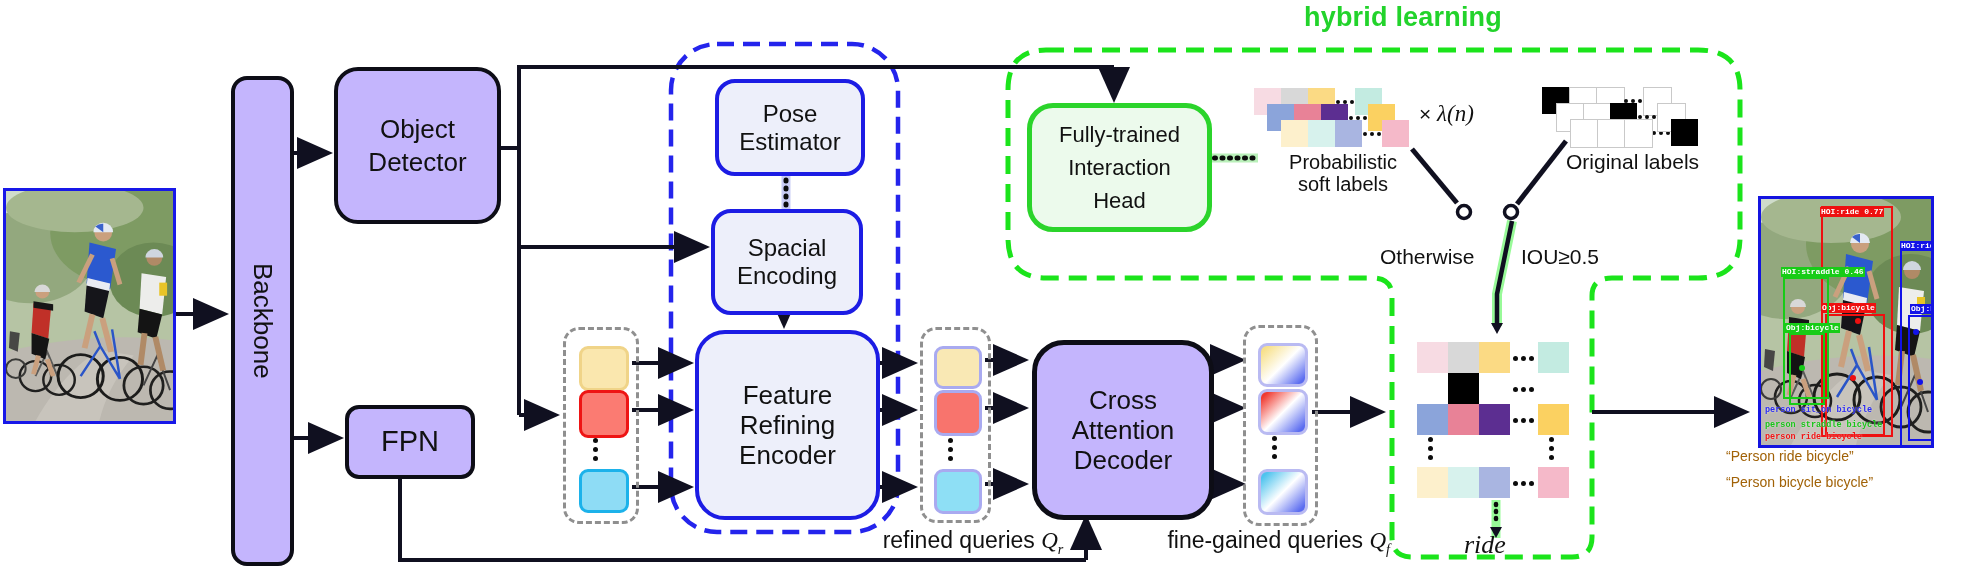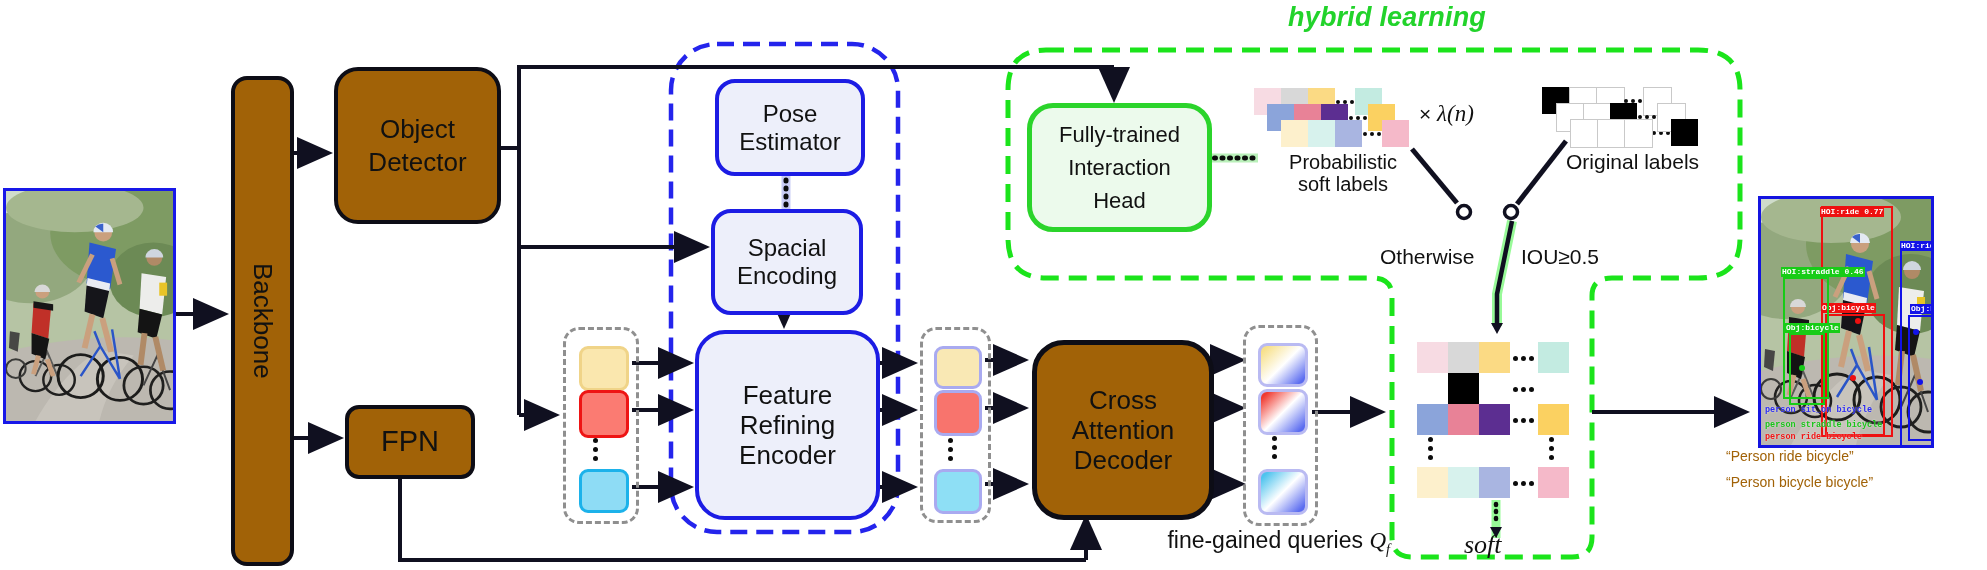--- a/index.html
+++ b/index.html
@@ -1,19 +1,19 @@
 <!DOCTYPE html>
 <html><head>
 <meta charset="utf-8">
 <style>
   html,body{margin:0;padding:0;background:#ffffff;}
   #canvas{position:relative;width:1987px;height:570px;background:#ffffff;overflow:hidden;
           font-family:"Liberation Sans",sans-serif;color:#111;}
   #wires{position:absolute;left:0;top:0;width:1987px;height:570px;}
-  .node{position:absolute;background:#a16207;border:4.5px solid #0d0d16;display:flex;
+  .node{position:absolute;background:#c4b5fd;border:4.5px solid #0d0d16;display:flex;
         align-items:center;justify-content:center;text-align:center;}
   .node-label{white-space:pre-line;line-height:1.16;font-weight:400;}
   .blue-node{border-color:#1c1ce4;background:#edeffa;}
   .green-node{border-color:#2bd42b;background:#ecfaec;border-width:5px;}
   .sec-title{position:absolute;font-weight:bold;font-size:27px;letter-spacing:0.2px;}
   .dash-gray{position:absolute;border:3.5px dashed #8f8f8f;border-radius:16px;}
   .qsq{position:absolute;border:3px solid;border-radius:9px;}
   .stacksq{position:absolute;}
   .mcell{position:absolute;}
   .hdots{position:absolute;display:flex;gap:3px;}
@@ -154,21 +154,21 @@
         <line x1="152" y1="156" x2="160" y2="192" stroke="#b08a66" stroke-width="6"></line>
         <circle cx="151" cy="72" r="8" fill="#b08a66"></circle>
         <path d="M142,71 A9,9 0 0 1 160,71 Z" fill="#cfd6df"></path>
 
         <circle cx="10" cy="190" r="10" fill="none" stroke="#3a3a38" stroke-width="2"></circle>
         <polygon points="4,150 14,152 12,172 3,168" fill="#474745"></polygon>
       </symbol>
     </defs>
   </svg>
 
-  <div class="sec-title" style="left:1288px;top:2px;width:230px;color:#22d32b;font-style:italic;">hybrid learning</div>
+  <div class="sec-title" style="left:1288px;top:2px;width:230px;text-align:center;color:#22d32b;">hybrid learning</div>
 
   <div class="photo" style="left:3px;top:188px;width:167px;height:230px;border:3px solid #1818e8;">
     <svg width="167" height="230" viewBox="0 0 170 246" preserveAspectRatio="none">
         <use href="#scene"></use>
       </svg>
   </div>
 
   <div class="node" style="left:231px;top:76px;width:55px;height:482px;border-radius:16px;">
     <span class="node-label" style="font-size:26px;writing-mode:vertical-rl;">Backbone</span>
   </div>
@@ -234,20 +234,24 @@
       <div class="qsq" style="left: 12px; top: 15px; width: 44px; height: 38px; border-color: rgb(185, 186, 242); background: linear-gradient(135deg, rgb(247, 224, 137) 8%, rgb(255, 255, 255) 50%, rgb(91, 108, 240) 92%);"></div>
       <div class="qsq" style="left: 12px; top: 61px; width: 44px; height: 40px; border-color: rgb(185, 186, 242); background: linear-gradient(135deg, rgb(240, 58, 48) 8%, rgb(255, 255, 255) 50%, rgb(91, 108, 240) 92%);"></div>
       <div class="qsq" style="left: 12px; top: 141px; width: 44px; height: 40px; border-color: rgb(185, 186, 242); background: linear-gradient(135deg, rgb(78, 195, 238) 8%, rgb(255, 255, 255) 50%, rgb(91, 108, 240) 92%);"></div>
       <div class="vdots" style="left: 26px; top: 108px;">
         <div class="dot"></div>
         <div class="dot"></div>
         <div class="dot"></div>
       </div>
     </div>
 
+  <div class="caption" style="left:858px;top:527px;width:230px;">
+    <span>refined queries</span>
+    <span class="math">Q</span><sub>r</sub>
+  </div>
   <div class="caption" style="left:1110px;top:527px;width:280px;text-align:right;">
     <span>fine-gained queries</span>
     <span class="math">Q</span><sub>f</sub>
   </div>
 
   <div id="soft-stack" style="position:absolute;left:1254px;top:88px;width:170px;height:62px;">
       <div class="stacksq" style="left: 0px; top: 0px; width: 27px; height: 27px; background: rgb(247, 219, 227); z-index: 0;"></div>
       <div class="stacksq" style="left: 27px; top: 0px; width: 27px; height: 27px; background: rgb(216, 216, 216); z-index: 0;"></div>
       <div class="stacksq" style="left: 54px; top: 0px; width: 27px; height: 27px; background: rgb(251, 218, 132); z-index: 0;"></div>
       <div class="hdots" style="left: 82px; top: 11.5px;">
@@ -355,21 +359,21 @@
       <div class="mcell" style="left: 31px; top: 125px; width: 31px; height: 31px; background: rgb(215, 242, 237);"></div>
       <div class="mcell" style="left: 62px; top: 125px; width: 31px; height: 31px; background: rgb(169, 181, 225);"></div>
       <div class="hdots" style="left: 96px; top: 138.5px;">
         <div class="dot"></div>
         <div class="dot"></div>
         <div class="dot"></div>
       </div>
       <div class="mcell" style="left: 121px; top: 125px; width: 31px; height: 31px; background: rgb(245, 185, 201);"></div>
     </div>
 
-  <div class="math" style="position:absolute;left:1464px;top:530px;font-size:26px;">soft</div>
+  <div class="math" style="position:absolute;left:1464px;top:530px;font-size:26px;">ride</div>
 
   <div class="photo" style="left:1758px;top:196px;width:170px;height:246px;border:3px solid #1414e0;">
     <svg width="170" height="246" viewBox="0 0 170 246" preserveAspectRatio="none">
         <use href="#scene"></use>
       </svg>
     <div id="output-overlays" style="position:absolute;left:0;top:0;width:170px;height:176px;">
         <div class="det-box" style="left: 60px; top: 7px; width: 68px; height: 227px; border-color: rgb(238, 16, 16);"></div>
         <div class="det-label" style="left: 59px; top: 8px; background: rgb(238, 16, 16);">HOI:ride 0.77</div>
         <div class="det-box" style="left: 64px; top: 115px; width: 56px; height: 118px; border-color: rgb(238, 16, 16);"></div>
         <div class="det-label" style="left: 60px; top: 104px; background: rgb(238, 16, 16);">Obj:bicycle</div>

